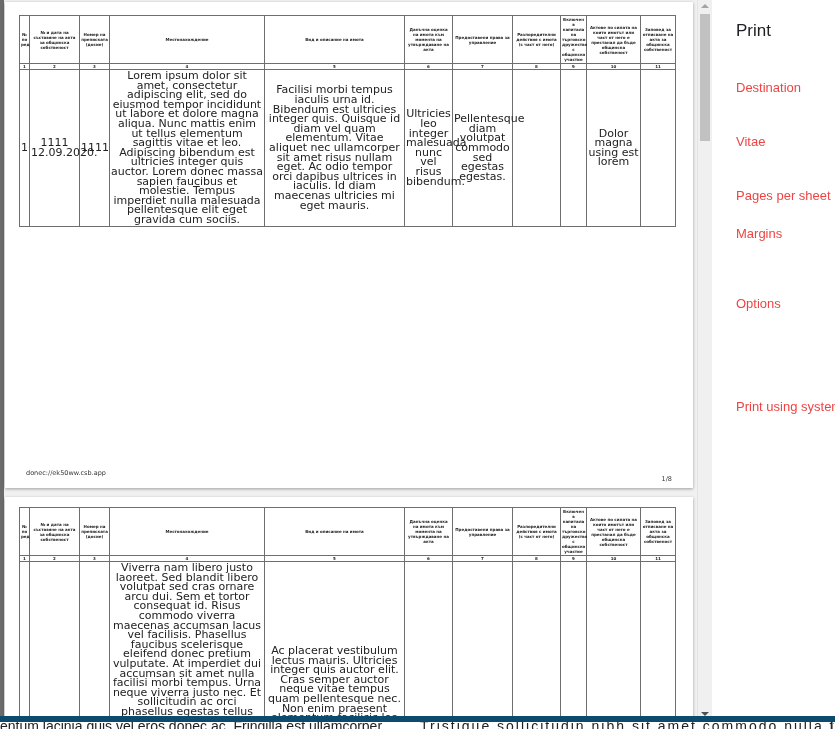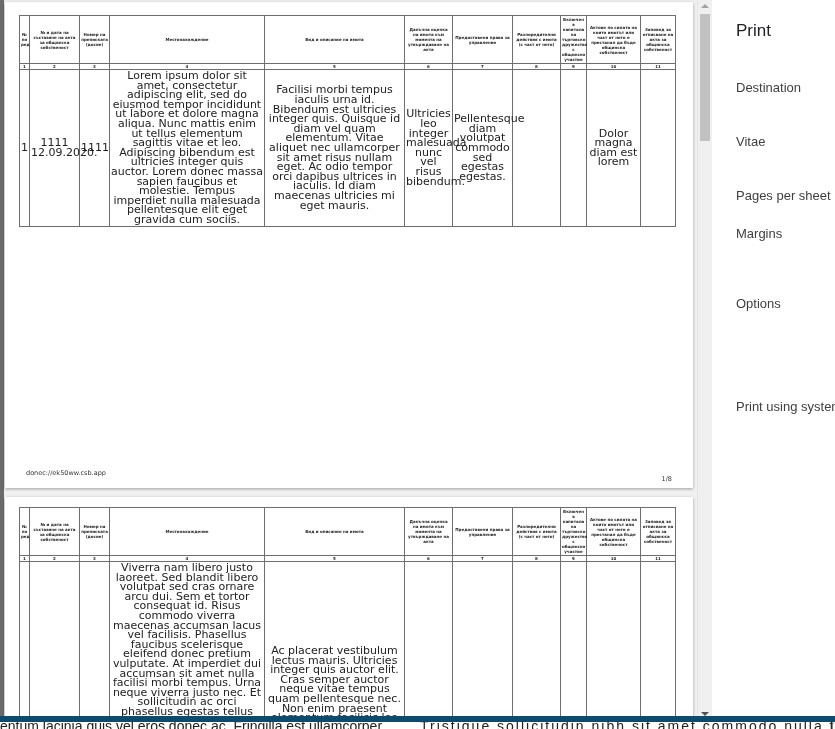--- a/index.html
+++ b/index.html
@@ -25,21 +25,21 @@
     .footer-url { position: absolute; left: 21px; top: 467px; font-size: 6.5px; color: #333; }
     .footer-page { position: absolute; right: 21px; top: 467px; font-size: 6.5px; color: #333; margin-top: 6px; }
 
     #scrollbar { position: absolute; left: 697px; top: 0; width: 15px; height: 720px; background: #f0f0f0; border-left: 1px solid #e4e4e4; }
     .sb-arrow-up { position: absolute; left: 3px; top: 4px; width: 0; height: 0; border-left: 4px solid transparent; border-right: 4px solid transparent; border-bottom: 4px solid #a3a3a3; }
     .sb-thumb { position: absolute; left: 2px; top: 14px; width: 10px; height: 127px; background: #c1c1c1; }
     .sb-arrow-down { position: absolute; left: 3px; top: 712px; width: 0; height: 0; border-left: 4px solid transparent; border-right: 4px solid transparent; border-top: 4px solid #505050; }
 
     #settings { position: absolute; left: 712px; top: 0; width: 123px; height: 720px; background: #fff; overflow: hidden; font-family: "Liberation Sans", sans-serif; color: #202124; white-space: nowrap; }
     .s-title { position: absolute; left: 24px; top: 21px; font-size: 17px; }
-    .s-item { position: absolute; left: 24px; font-size: 13px; color: #404040; }
+    .s-item { position: absolute; left: 24px; font-size: 13px; color: #ef4444; }
 
     #bg-strip { position: absolute; left: 0; top: 716px; width: 835px; height: 17px; background: #fff; border-top: 6px solid #0c4a6e; overflow: hidden; }
     .bg-text-left { position: absolute; left: 0; top: -4px; font-size: 14px; color: #222; font-family: "Liberation Sans", sans-serif; white-space: nowrap; }
     .bg-text-right { position: absolute; left: 420px; top: -4px; font-size: 14px; color: #222; font-family: "Liberation Sans", sans-serif; white-space: nowrap; letter-spacing: 2px; }
     .bg-divider { position: absolute; left: 832px; top: 0; width: 1px; height: 13px; background: #888; }
   </style>
 </head>
 <body>
 
 <div id="preview">
@@ -93,21 +93,21 @@
           <div>1111</div>
           <div>12.09.2020.</div>
         </td>
         <td class="cell">1111</td>
         <td class="cell">Lorem ipsum dolor sit amet, consectetur adipiscing elit, sed do eiusmod tempor incididunt ut labore et dolore magna aliqua. Nunc mattis enim ut tellus elementum sagittis vitae et leo. Adipiscing bibendum est ultricies integer quis auctor. Lorem donec massa sapien faucibus et molestie. Tempus imperdiet nulla malesuada pellentesque elit eget gravida cum sociis.</td>
         <td class="cell">Facilisi morbi tempus iaculis urna id. Bibendum est ultricies integer quis. Quisque id diam vel quam elementum. Vitae aliquet nec ullamcorper sit amet risus nullam eget. Ac odio tempor orci dapibus ultrices in iaculis. Id diam maecenas ultricies mi eget mauris.</td>
         <td class="cell">Ultricies leo integer malesuada nunc vel risus bibendum.</td>
         <td class="cell">Pellentesque diam volutpat commodo sed egestas egestas.</td>
         <td class="cell"></td>
         <td class="cell"></td>
-        <td class="cell">Dolor magna diam est lorem</td>
+        <td class="cell">Dolor magna using est lorem</td>
         <td class="cell"></td>
       </tr>
     </tbody>
       </table>
     <div class="footer-url">donec://ek50ww.csb.app</div>
     <div class="footer-page">1/8</div>
   </div>
 
   <div class="page" id="page2">
     <table class="reg">

